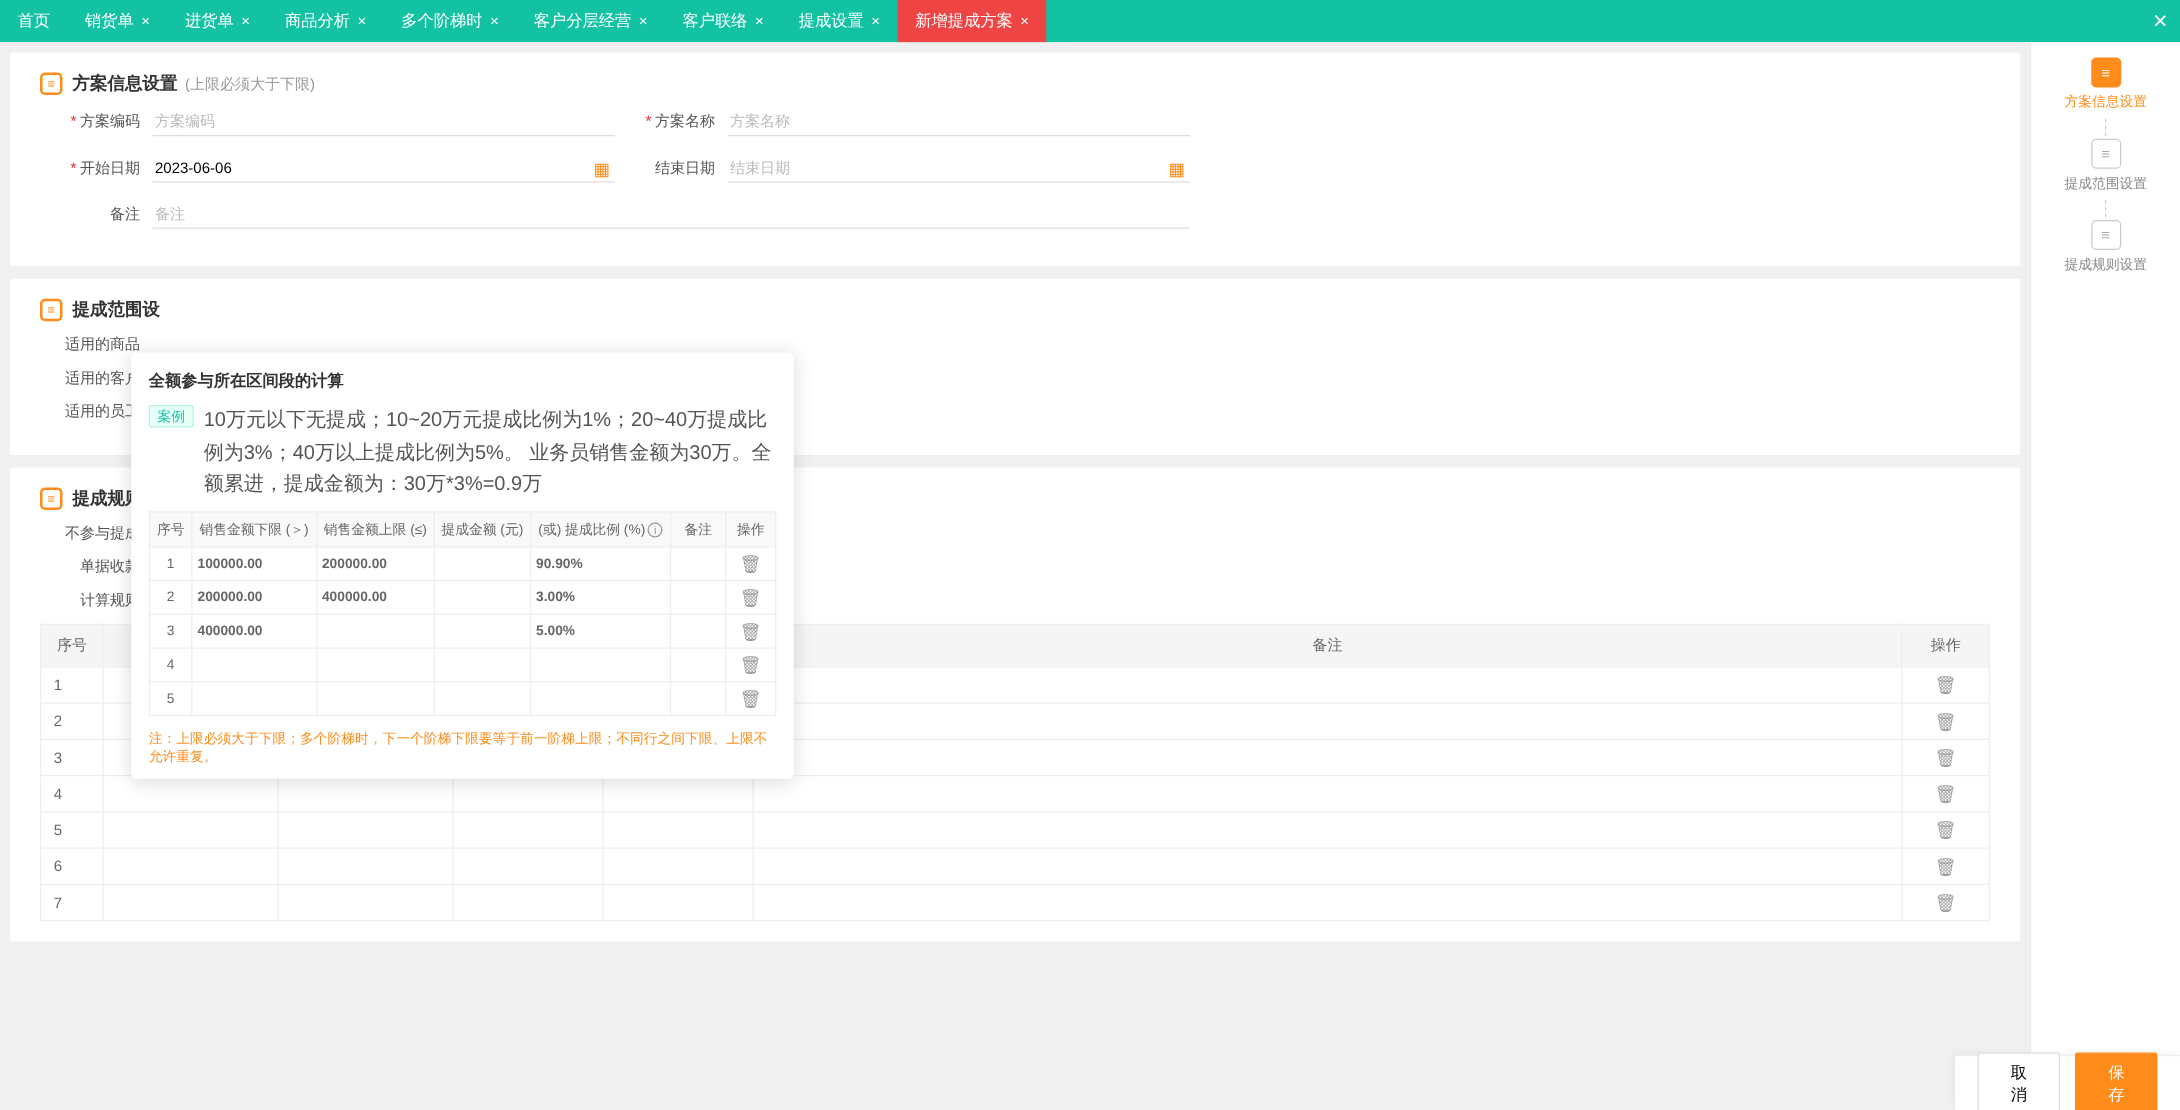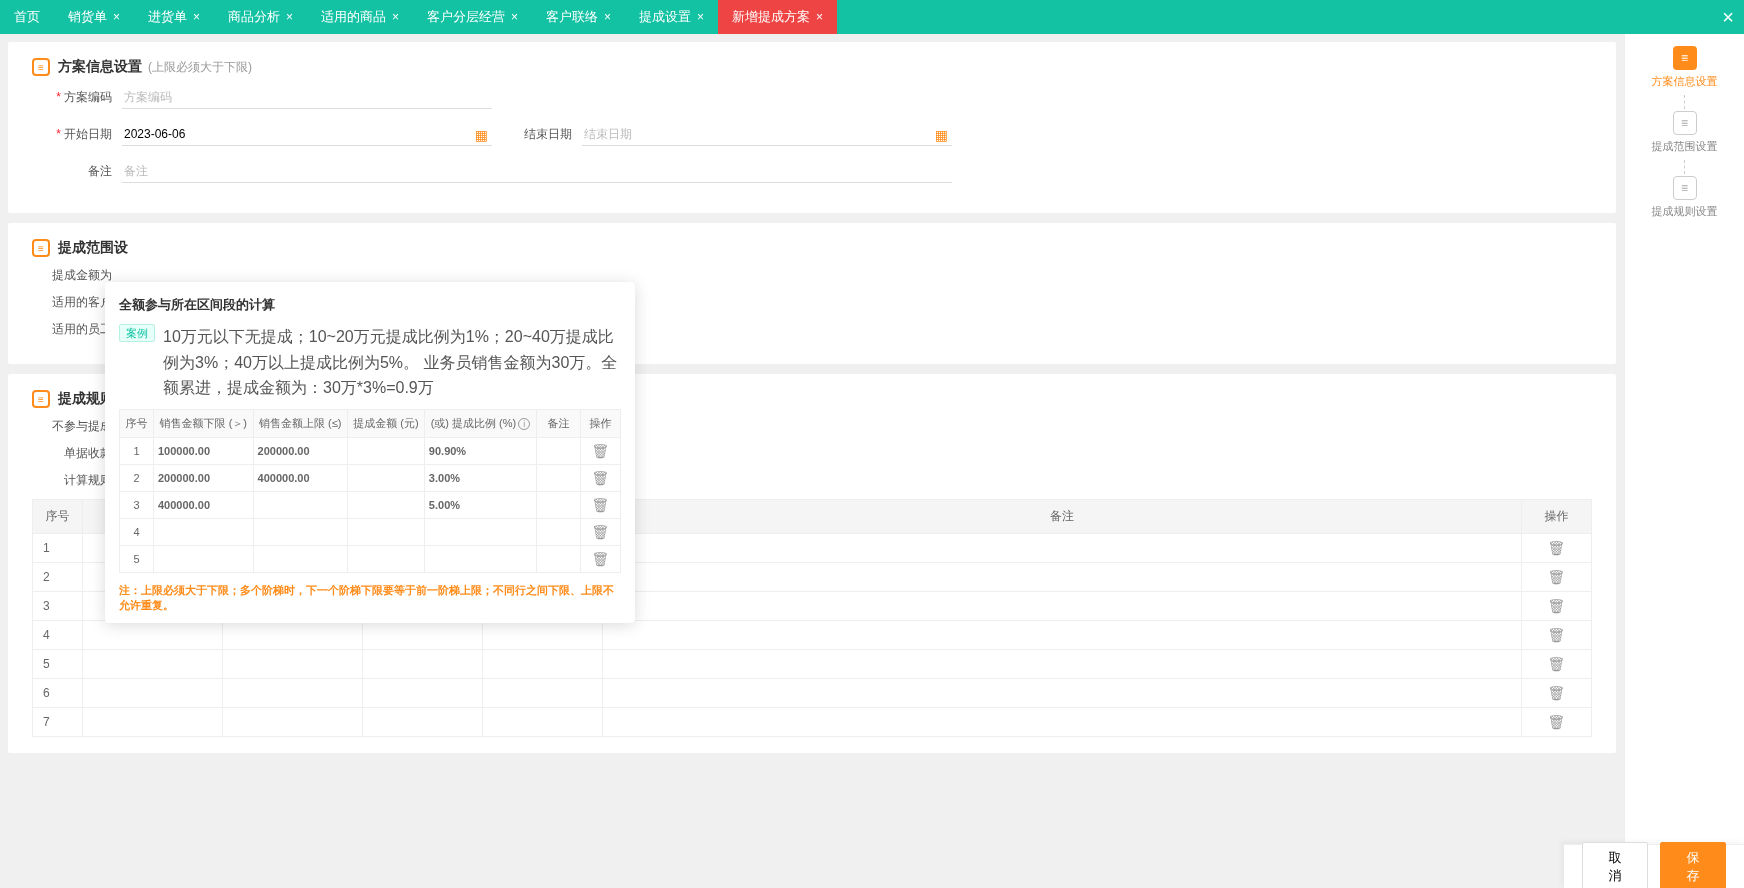--- a/index.html
+++ b/index.html
@@ -46,21 +46,21 @@
 
 .tooltip-pop { position: absolute; top: 248px; left: 105px; width: 530px; background: #fff; box-shadow: 0 2px 16px rgba(0,0,0,0.15); border-radius: 4px; padding: 14px 14px 10px 14px; z-index: 500; }
 .tooltip-title { font-weight: bold; font-size: 13px; margin-bottom: 10px; }
 .example-box { display: flex; margin-bottom: 8px; }
 .example-tag { background: #e6fff9; color: #13c2a3; border: 1px solid #b5f0e3; padding: 1px 6px; font-size: 11px; border-radius: 2px; margin-right: 8px; height: 18px; flex-shrink: 0; }
 .example-text { font-size: 16px; color: #555; line-height: 1.6; }
 .tooltip-table { width: 100%; border-collapse: collapse; margin-top: 6px; }
 .tooltip-table th { background: #f9f9f9; padding: 6px 4px; font-size: 11px; color: #666; font-weight: normal; border: 1px solid #eee; text-align: center; }
 .tooltip-table td { padding: 5px 4px; font-size: 11px; border: 1px solid #eee; text-align: center; color: #666; height: 22px; }
 .tooltip-table td.num { text-align: left; padding-right: 10px; font-weight: bold; }
-.tooltip-note { color: #ff8c1a; font-size: 11px; margin-top: 10px; font-weight: bold; }
+.tooltip-note { color: #ff8c1a; font-size: 11px; margin-top: 10px; }
 .info-icon { display: inline-flex; width: 12px; height: 12px; border: 1px solid #999; border-radius: 50%; align-items: center; justify-content: center; font-size: 9px; color: #999; margin-left: 2px; }
 
 .side-step { display: flex; flex-direction: column; align-items: center; margin-bottom: 4px; cursor: pointer; }
 .side-step-icon { width: 24px; height: 24px; border-radius: 4px; display: flex; align-items: center; justify-content: center; font-size: 12px; margin-bottom: 4px; }
 .side-step-icon.active { background: #ff8c1a; color: #fff; }
 .side-step-icon.inactive { border: 1px solid #ccc; color: #aaa; }
 .side-step-label { font-size: 11px; }
 .side-step-label.active { color: #ff8c1a; }
 .side-step-label.inactive { color: #888; }
 .side-line { width: 1px; height: 14px; border-left: 1px dashed #ccc; margin: 2px 0; }
@@ -82,21 +82,21 @@
     </div>
   <div class="tab">
       <span>进货单</span>
       <span class="tab-close">×</span>
     </div>
   <div class="tab">
       <span>商品分析</span>
       <span class="tab-close">×</span>
     </div>
   <div class="tab">
-      <span>适用的商品</span>
+      <span>多个阶梯时</span>
       <span class="tab-close">×</span>
     </div>
   <div class="tab">
       <span>客户分层经营</span>
       <span class="tab-close">×</span>
     </div>
   <div class="tab">
       <span>客户联络</span>
       <span class="tab-close">×</span>
     </div>
@@ -118,20 +118,24 @@
       <div class="panel-header">
         <span class="panel-icon">≡</span>
         <span class="panel-title">方案信息设置</span>
         <span class="panel-subtitle">(上限必须大于下限)</span>
       </div>
       <div class="form-row">
         <div class="form-field">
           <span class="form-label"><span class="req">*</span><span>方案编码</span></span>
           <input class="form-input" placeholder="方案编码" style="">
         </div>
+        <div class="form-field">
+          <span class="form-label"><span class="req">*</span><span>方案名称</span></span>
+          <input class="form-input" placeholder="方案名称" style="">
+        </div>
       </div>
       <div class="form-row">
         <div class="form-field date-field">
           <span class="form-label"><span class="req">*</span><span>开始日期</span></span>
           <input class="form-input" value="2023-06-06" style="">
           <span class="date-icon">▦</span>
         </div>
         <div class="form-field date-field">
           <span class="form-label"><span>结束日期</span></span>
           <input class="form-input" placeholder="结束日期" style="">
@@ -145,21 +149,21 @@
         </div>
       </div>
     </div>
 
     <div class="panel">
       <div class="panel-header">
         <span class="panel-icon">≡</span>
         <span class="panel-title">提成范围设</span>
       </div>
       <div class="line-row">
-          <span class="line-label">提成金额为</span>
+          <span class="line-label">适用的商品</span>
         </div>
       <div class="line-row">
           <span class="line-label">适用的客户</span>
         </div>
       <div class="line-row">
           <span class="line-label">适用的员工</span>
         </div>
     </div>
 
     <div class="panel">

